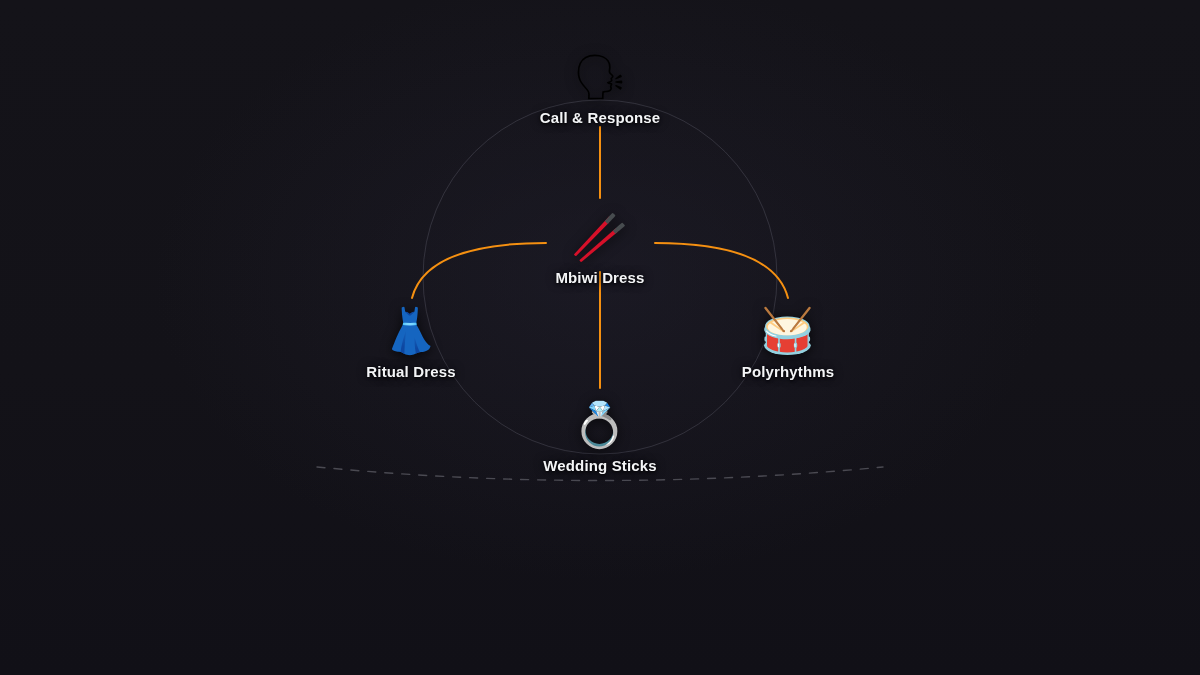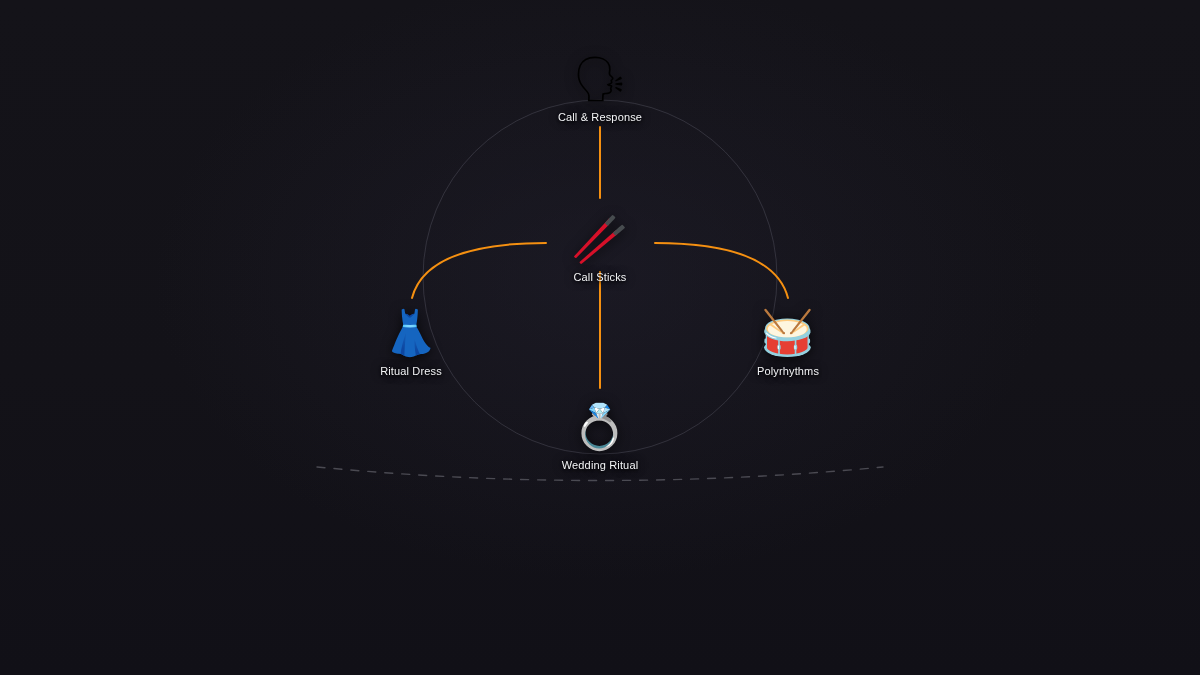--- a/index.html
+++ b/index.html
@@ -34,22 +34,22 @@
     font-family:"DejaVu Sans", sans-serif;
     font-size:44px;
     line-height:1;
     height:52px;
     display:flex; align-items:center; justify-content:center;
     filter:drop-shadow(0 2px 6px rgba(0,0,0,0.75));
     user-select:none;
   }
   .node .label {
     margin-top:6px;
-    font-size:11px;
-    font-weight:normal;
+    font-size:15px;
+    font-weight:bold;
     color:#f4f5f7;
     letter-spacing:0.15px;
     white-space:nowrap;
     text-shadow:0 0 10px rgba(10,10,14,0.95), 0 1px 3px rgba(0,0,0,0.95);
   }
   .node.center .emoji { font-size:46px; }
 
   
   #footer {
     position:absolute;
@@ -73,41 +73,41 @@
       <g id="edge-group" fill="none" stroke="#f59011" stroke-width="2" stroke-linecap="round">
         <path d="M600,198 L600,127"></path>
         <path d="M600,272 L600,388"></path>
         <path d="M546,243 C490,243 424,252 412,298"></path>
         <path d="M655,243 C712,243 776,252 788,298"></path>
       </g>
     </svg>
 
     <div class="node center" id="node-center" style="left: 600px; top: 248px;">
       <span class="emoji">🥢</span>
-      <span class="label">Call Sticks</span>
+      <span class="label">Mbiwi Dress</span>
     </div>
 
     <div class="node" id="node-0" style="left: 600px; top: 88px;">
       <span class="emoji">🗣</span>
       <span class="label">Call &amp; Response</span>
     </div>
 
     <div class="node" id="node-1" style="left: 411px; top: 342px;">
       <span class="emoji">👗</span>
       <span class="label">Ritual Dress</span>
     </div>
 
     <div class="node" id="node-2" style="left: 788px; top: 342px;">
       <span class="emoji">🥁</span>
       <span class="label">Polyrhythms</span>
     </div>
 
     <div class="node" id="node-3" style="left: 600px; top: 436px;">
       <span class="emoji">💍</span>
-      <span class="label">Wedding Ritual</span>
+      <span class="label">Wedding Sticks</span>
     </div>
   </div>
 
   <div id="footer">
 
     
 
     
 
     

